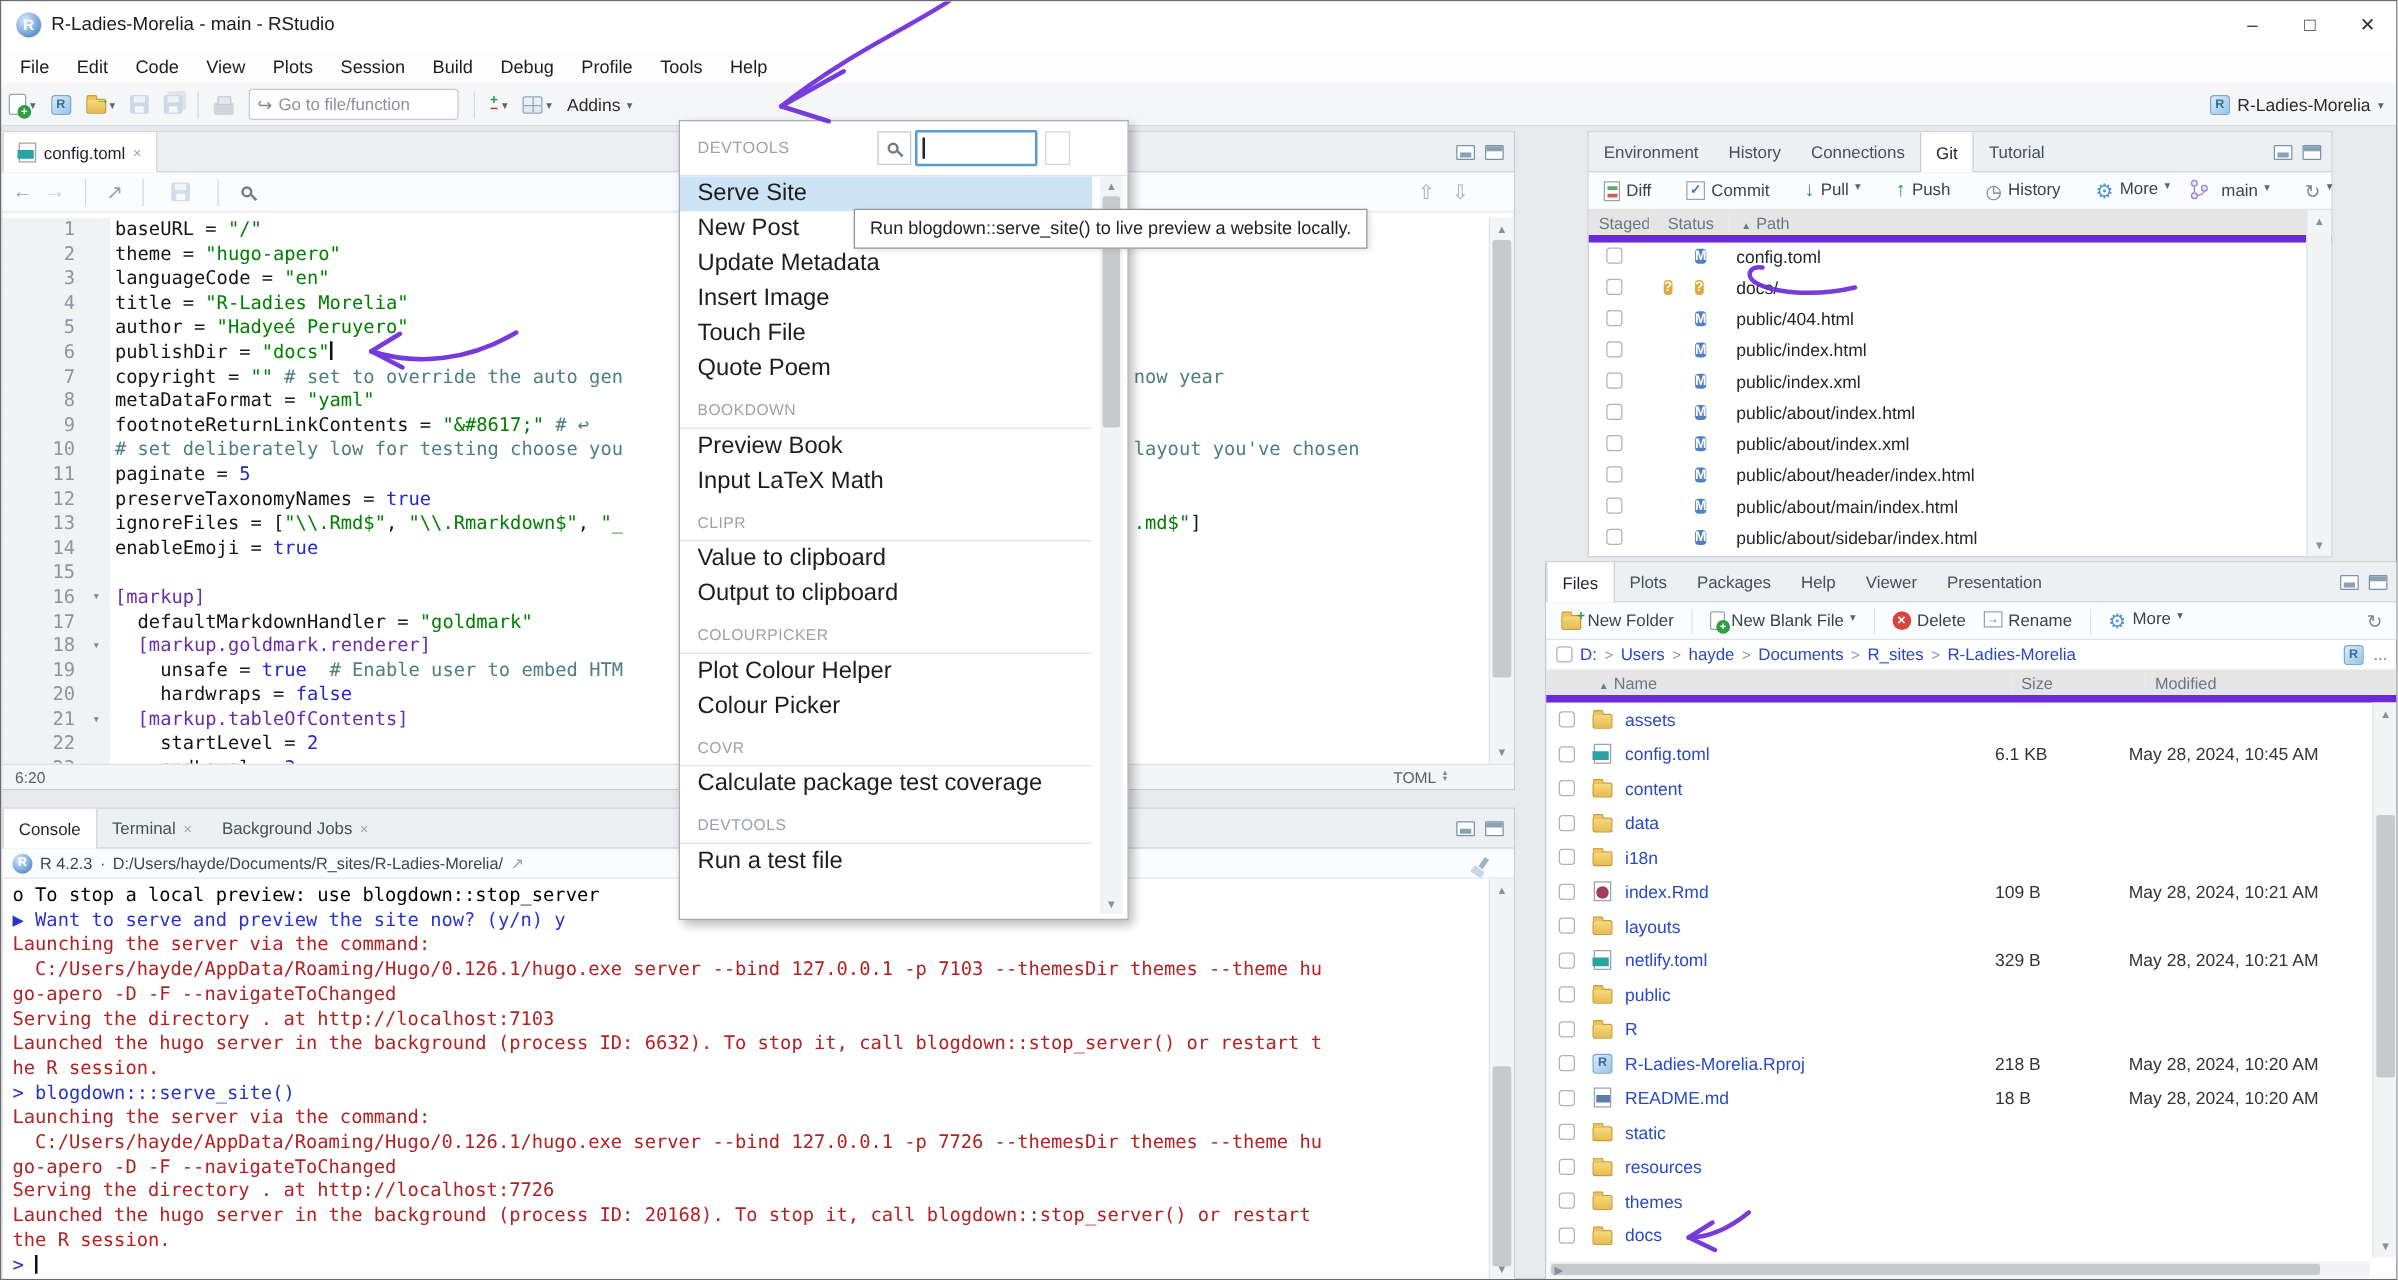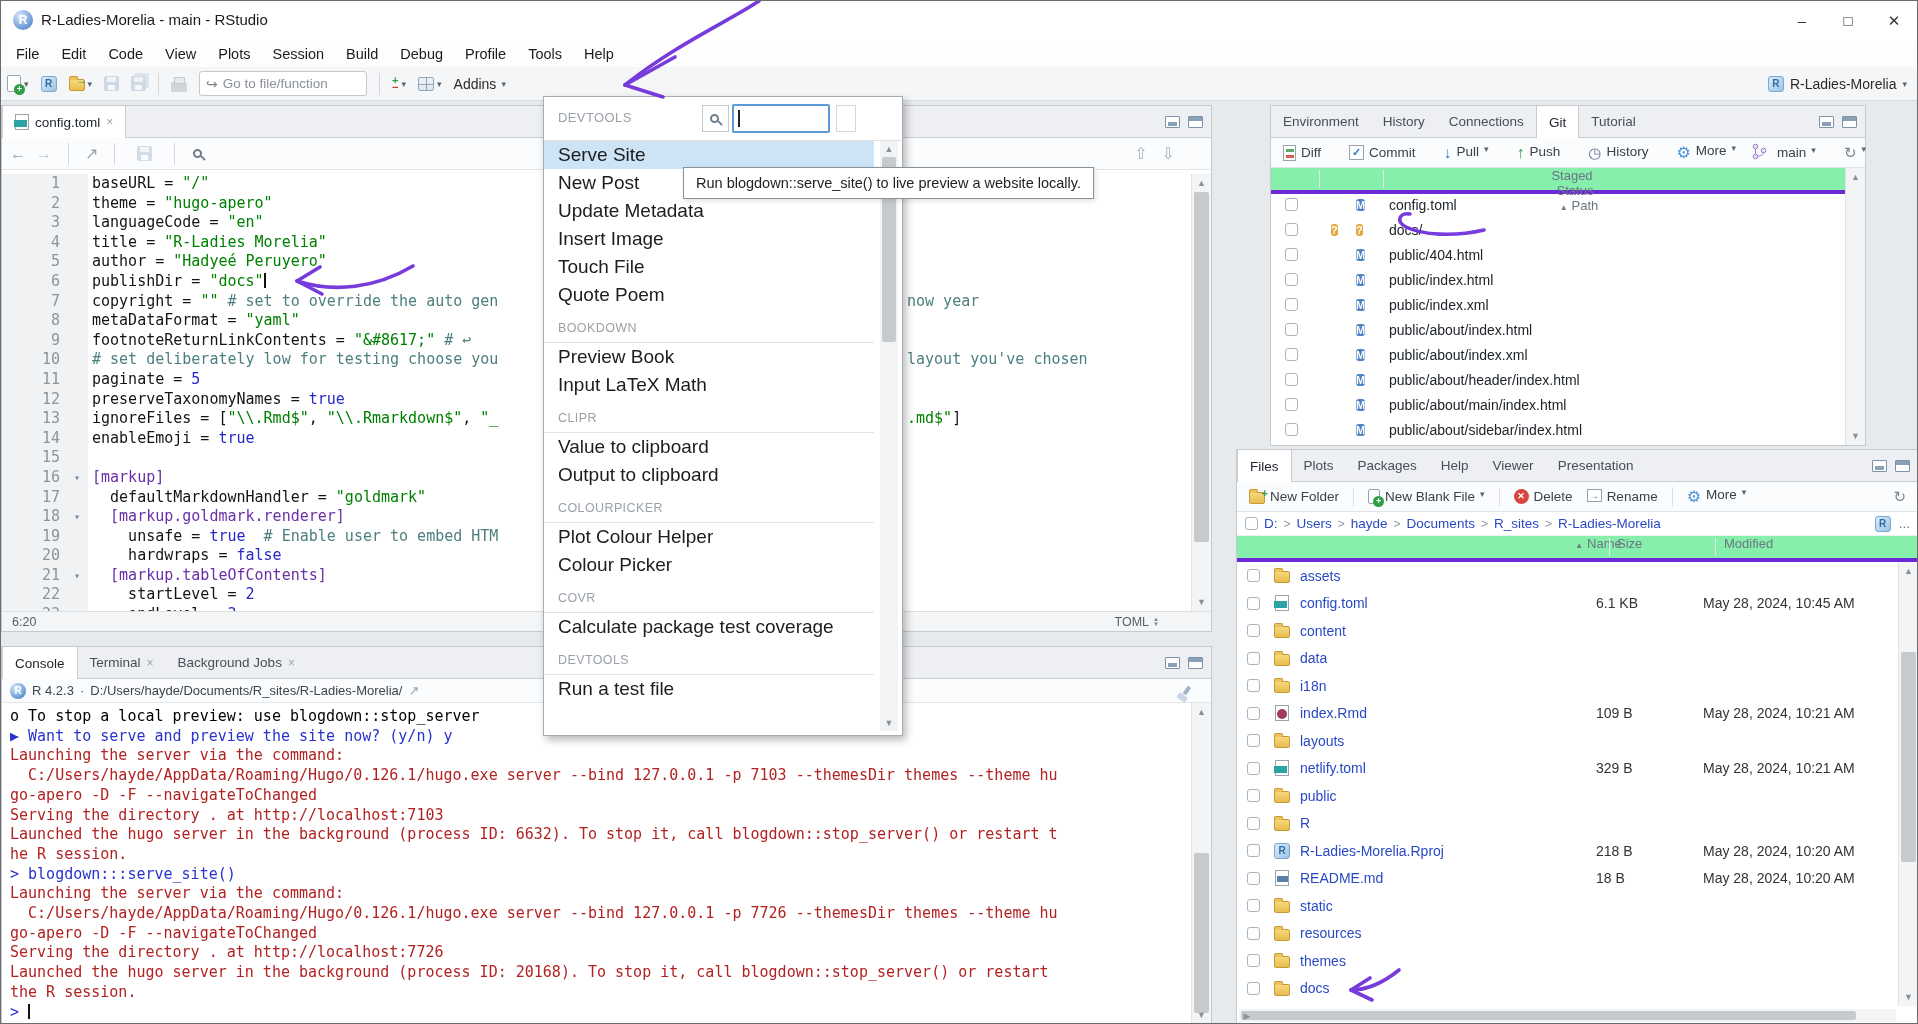--- a/index.html
+++ b/index.html
@@ -103,21 +103,21 @@
   .conline.in { color:#2733cc; } .conline.msg { color:#b22222; }
   .ccaret { display:inline-block; width:2px; height:15px; background:#101010; vertical-align:-2px; }
   .cscroll { top:56px; bottom:0; }
 
   
   .env-pane { left:1269px; top:104px; width:596px; height:341px; }
   .files-pane { left:1235px; top:448px; width:683px; height:576px; }
   .rtoolbar { position:absolute; left:0; top:32px; right:0; height:30px; background:#fbfcfd; border-bottom:1px solid #e0e4e7; display:flex; align-items:center; padding:0 8px; gap:6px; font-size:13.5px; color:#39424a; }
   .gbtn { display:inline-flex; gap:5px; padding:0 4px; }
   .gsep { width:1px; height:20px; background:#dde1e5; margin:0 4px; }
-  .colhead { position:absolute; left:0; right:0; height:26px; background:#86efac; border-bottom:4px solid #6d28d9; font-size:13px; color:#6b7681; display:flex; align-items:center;flex-direction:column; }
+  .colhead { position:absolute; left:0; right:0; height:26px; background:#e5e5e5; border-bottom:6px solid #6d28d9; font-size:13px; color:#6b7681; display:flex; align-items:center; }
   .colhead .cdiv { position:absolute; top:2px; bottom:2px; width:1px; background:#e8ebee; }
   .sortmark { font-size:8px; color:#707a84; margin-right:4px; }
   .cb { display:inline-block; width:13px; height:13px; border:1px solid #aab4bd; border-radius:3px; background:#fefefe; flex:none; }
   .grows { position:absolute; left:0; top:86px; right:20px; bottom:0; overflow:hidden; }
   .grow { position:relative; height:25px; display:flex; align-items:center; font-size:14px; color:#20262b; }
   .grow .cb { margin-left:14px; }
   .bdg { width:17px; height:17px; border-radius:3px; color:#fff; font:700 11px/17px "Liberation Sans",sans-serif; text-align:center; flex:none; }
   .b-m { background:#4d82c4; } .b-q { background:#e3a73c; }
   .bslot1 { margin-left:33px; width:17px; flex:none; } .bslot2 { margin-left:8px; width:17px; flex:none; }
   .gpath { margin-left:16px; }

